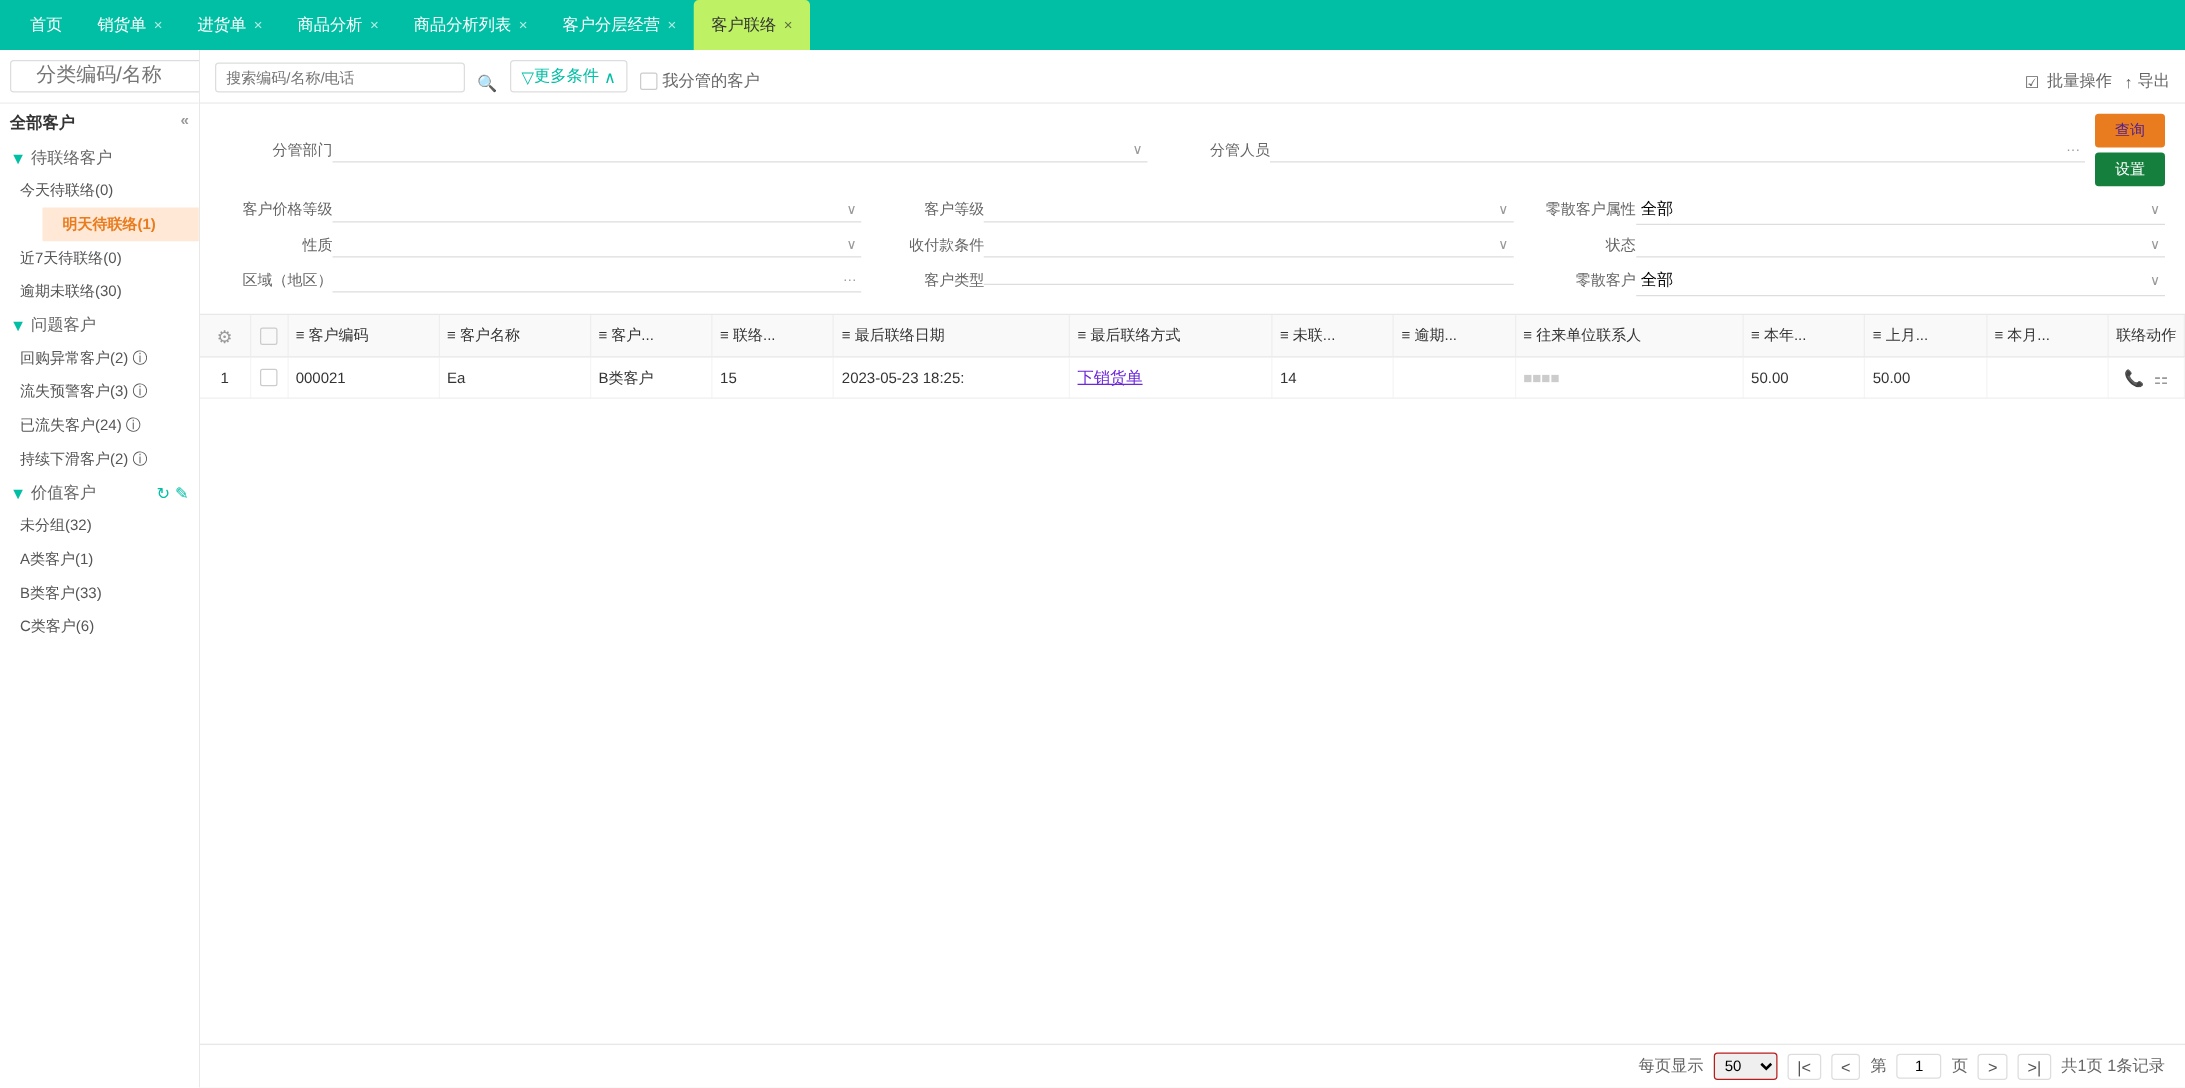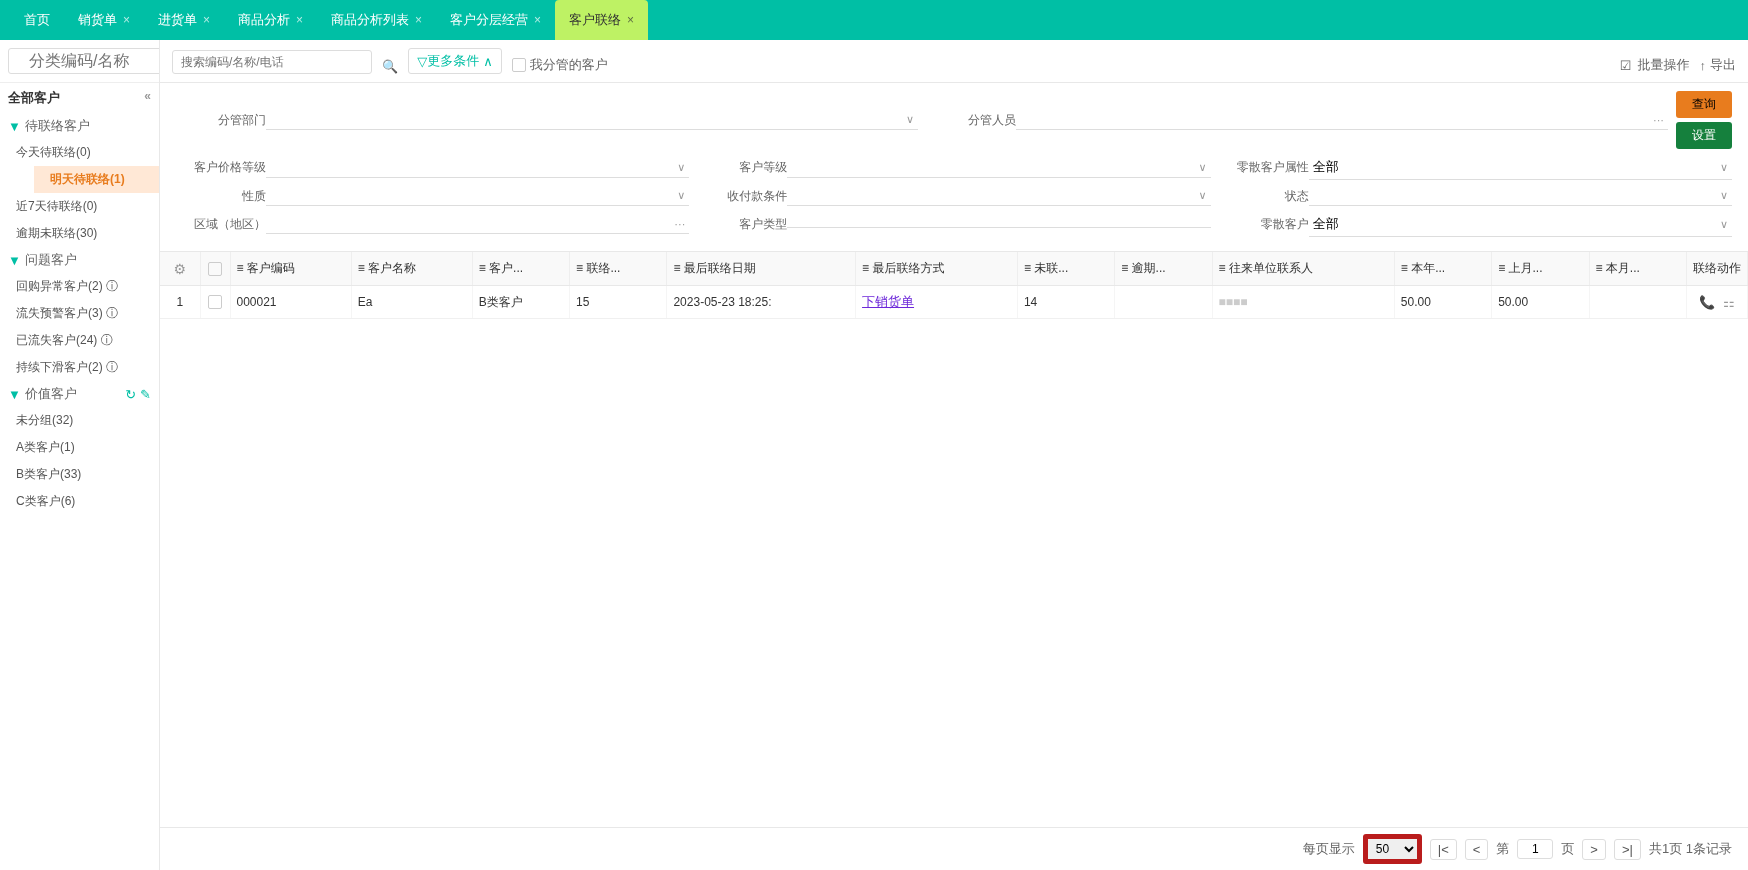--- a/index.html
+++ b/index.html
@@ -38,39 +38,39 @@
     .batch-op { margin-left: auto; display: flex; align-items: center; gap: 6px; color: #666; font-size: 12px; cursor: pointer; }
     .export-btn { display: flex; align-items: center; gap: 4px; color: #666; font-size: 12px; cursor: pointer; }
 
     
     .filter-panel { background: #fff; border-bottom: 1px solid #e8e8e8; padding: 8px 16px; }
     .filter-row { display: flex; align-items: center; gap: 8px; margin-bottom: 6px; }
     .filter-label { color: #666; font-size: 12px; white-space: nowrap; width: 90px; text-align: right; }
     .filter-input { flex: 1; border: none; border-bottom: 1px solid #ddd; padding: 3px 4px; font-size: 12px; outline: none; }
     .filter-select { flex: 1; display: flex; align-items: center; justify-content: space-between; border: none; border-bottom: 1px solid #ddd; padding: 3px 4px; font-size: 12px; cursor: pointer; min-width: 120px; }
     .filter-select .chevron { color: #999; font-size: 11px; }
-    .btn-query { background: #e87c1e; color: #000000; border: none; border-radius: 3px; padding: 5px 16px; cursor: pointer; font-size: 12px; }
+    .btn-query { background: #e87c1e; color: #4c1d95; border: none; border-radius: 3px; padding: 5px 16px; cursor: pointer; font-size: 12px; }
     .btn-settings { background: #15803d; color: #fff; border: none; border-radius: 3px; padding: 5px 16px; cursor: pointer; font-size: 12px; }
     .filter-cell { display: flex; flex: 1; align-items: center; }
 
     
     .table-area { flex: 1; overflow: auto; background: #fff; margin: 0; }
     table { width: 100%; border-collapse: collapse; }
     thead tr { background: #f9f9f9; }
     th { padding: 8px 6px; border-bottom: 1px solid #e8e8e8; border-right: 1px solid #eee; color: #333; font-weight: normal; font-size: 12px; text-align: left; white-space: nowrap; }
     td { padding: 7px 6px; border-bottom: 1px solid #f0f0f0; border-right: 1px solid #f5f5f5; font-size: 12px; color: #333; white-space: nowrap; }
     .col-idx { width: 40px; text-align: center; }
     .col-check { width: 30px; text-align: center; }
     .col-action { width: 60px; text-align: center; }
     .link-text { color: #6d28d9; cursor: pointer; text-decoration: underline; }
     .icon-btn { color: #999; cursor: pointer; margin: 0 2px; }
 
     
     .footer { background: #fff; border-top: 1px solid #e8e8e8; padding: 6px 16px; display: flex; align-items: center; justify-content: flex-end; gap: 8px; font-size: 12px; color: #666; }
-    .footer select { border: 5px solid #b91c1c; border-radius: 3px; padding: 2px 4px; font-size: 12px; }
+    .footer select { border: 1px solid #b91c1c; border-radius: 3px; padding: 2px 4px; font-size: 12px; }
     .footer-nav-btn { border: 1px solid #ddd; background: #fff; border-radius: 3px; padding: 2px 7px; cursor: pointer; color: #555; }
     .footer-page-input { border: 1px solid #ddd; border-radius: 3px; padding: 2px 4px; width: 36px; text-align: center; font-size: 12px; }
 
     .checkbox-custom { width: 14px; height: 14px; border: 1px solid #ccc; border-radius: 2px; display: inline-block; vertical-align: middle; }
     .gear-icon { color: #999; font-size: 14px; cursor: pointer; }
 
     
     .table-area::-webkit-scrollbar { height: 8px; width: 8px; }
     .table-area::-webkit-scrollbar-track { background: #f1f1f1; }
     .table-area::-webkit-scrollbar-thumb { background: #ccc; border-radius: 4px; }

